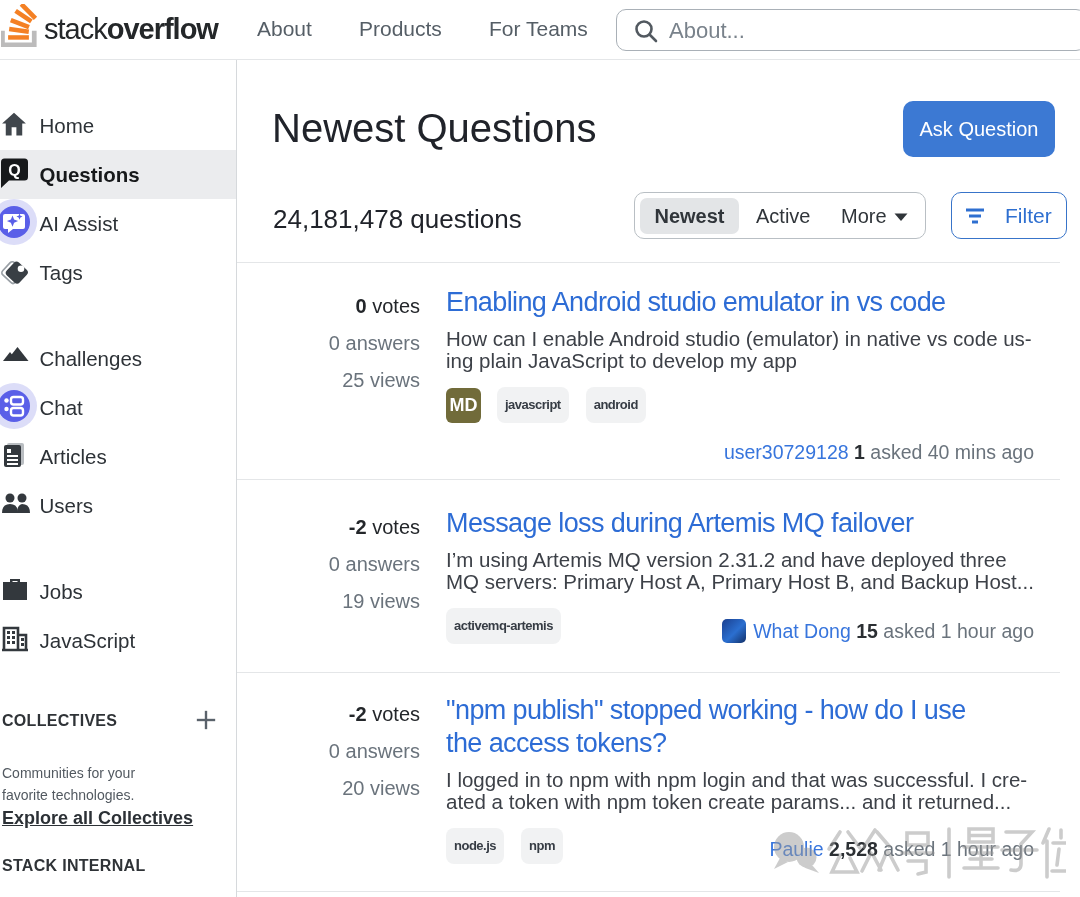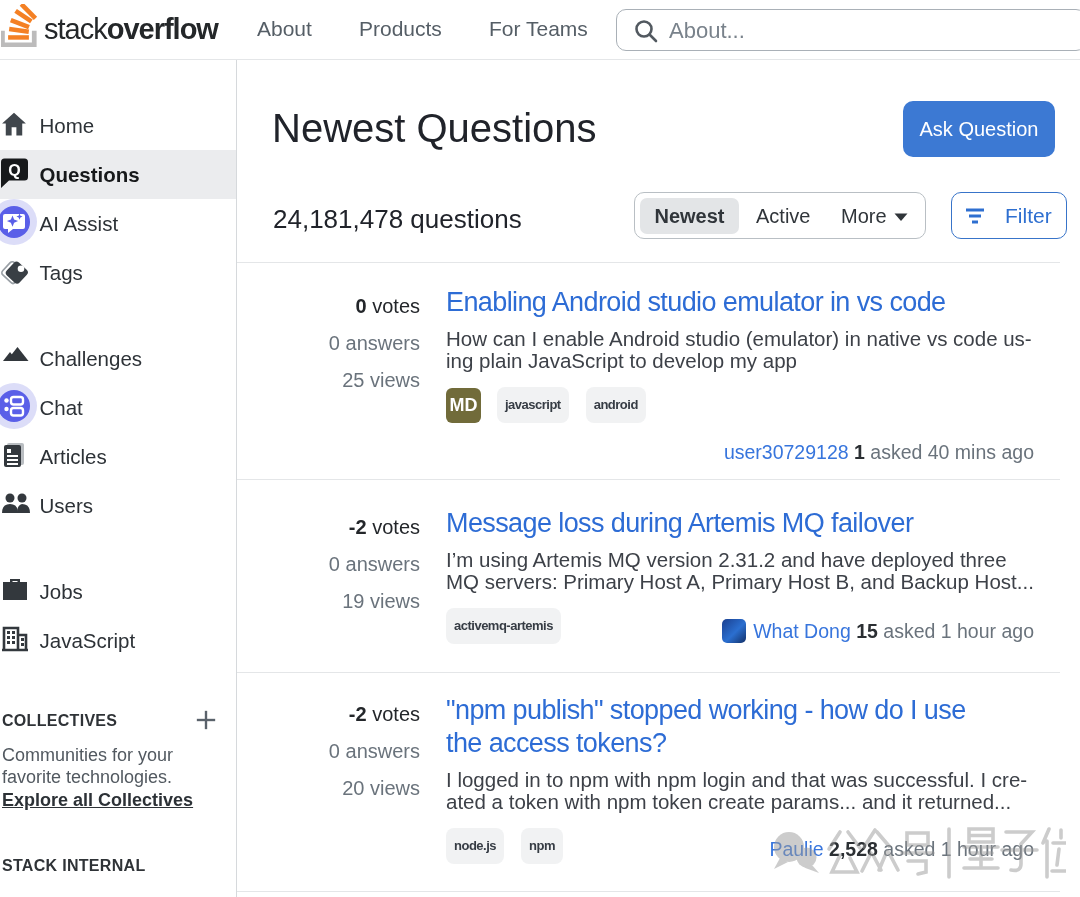--- a/index.html
+++ b/index.html
@@ -195,21 +195,21 @@
         <span class="lbl">JavaScript</span>
       </div>
   </div>
   <div style="position:absolute;left:2px;top:655px;width:215px;">
     <div class="shead" style="position:relative;">COLLECTIVES
       <svg style="position:absolute;right:0px;top:-3px;" width="22" height="22" viewBox="0 0 24 24">
         <line x1="12" y1="2" x2="12" y2="22" stroke="#5a626b" stroke-width="2.6"></line>
         <line x1="2" y1="12" x2="22" y2="12" stroke="#5a626b" stroke-width="2.6"></line>
       </svg>
     </div>
-    <div style="margin-top:14px;font-size:18px;line-height:22px;color:#525960;">Communities for your<br>favorite technologies.</div>
+    <div style="margin-top:32px;font-size:14px;line-height:22px;color:#525960;">Communities for your<br>favorite technologies.</div>
     <div style="margin-top:2px;font-size:18px;font-weight:bold;color:#2c3136;text-decoration:underline;">Explore all Collectives</div>
   </div>
   <div class="shead" style="position:absolute;left:2px;top:800px;">STACK INTERNAL</div>
 </div>
 
 <div class="main">
   <h1>Newest Questions</h1>
   <div class="askbtn">Ask Question</div>
   <div class="qcount">24,181,478 questions</div>
   <div class="btngroup">

